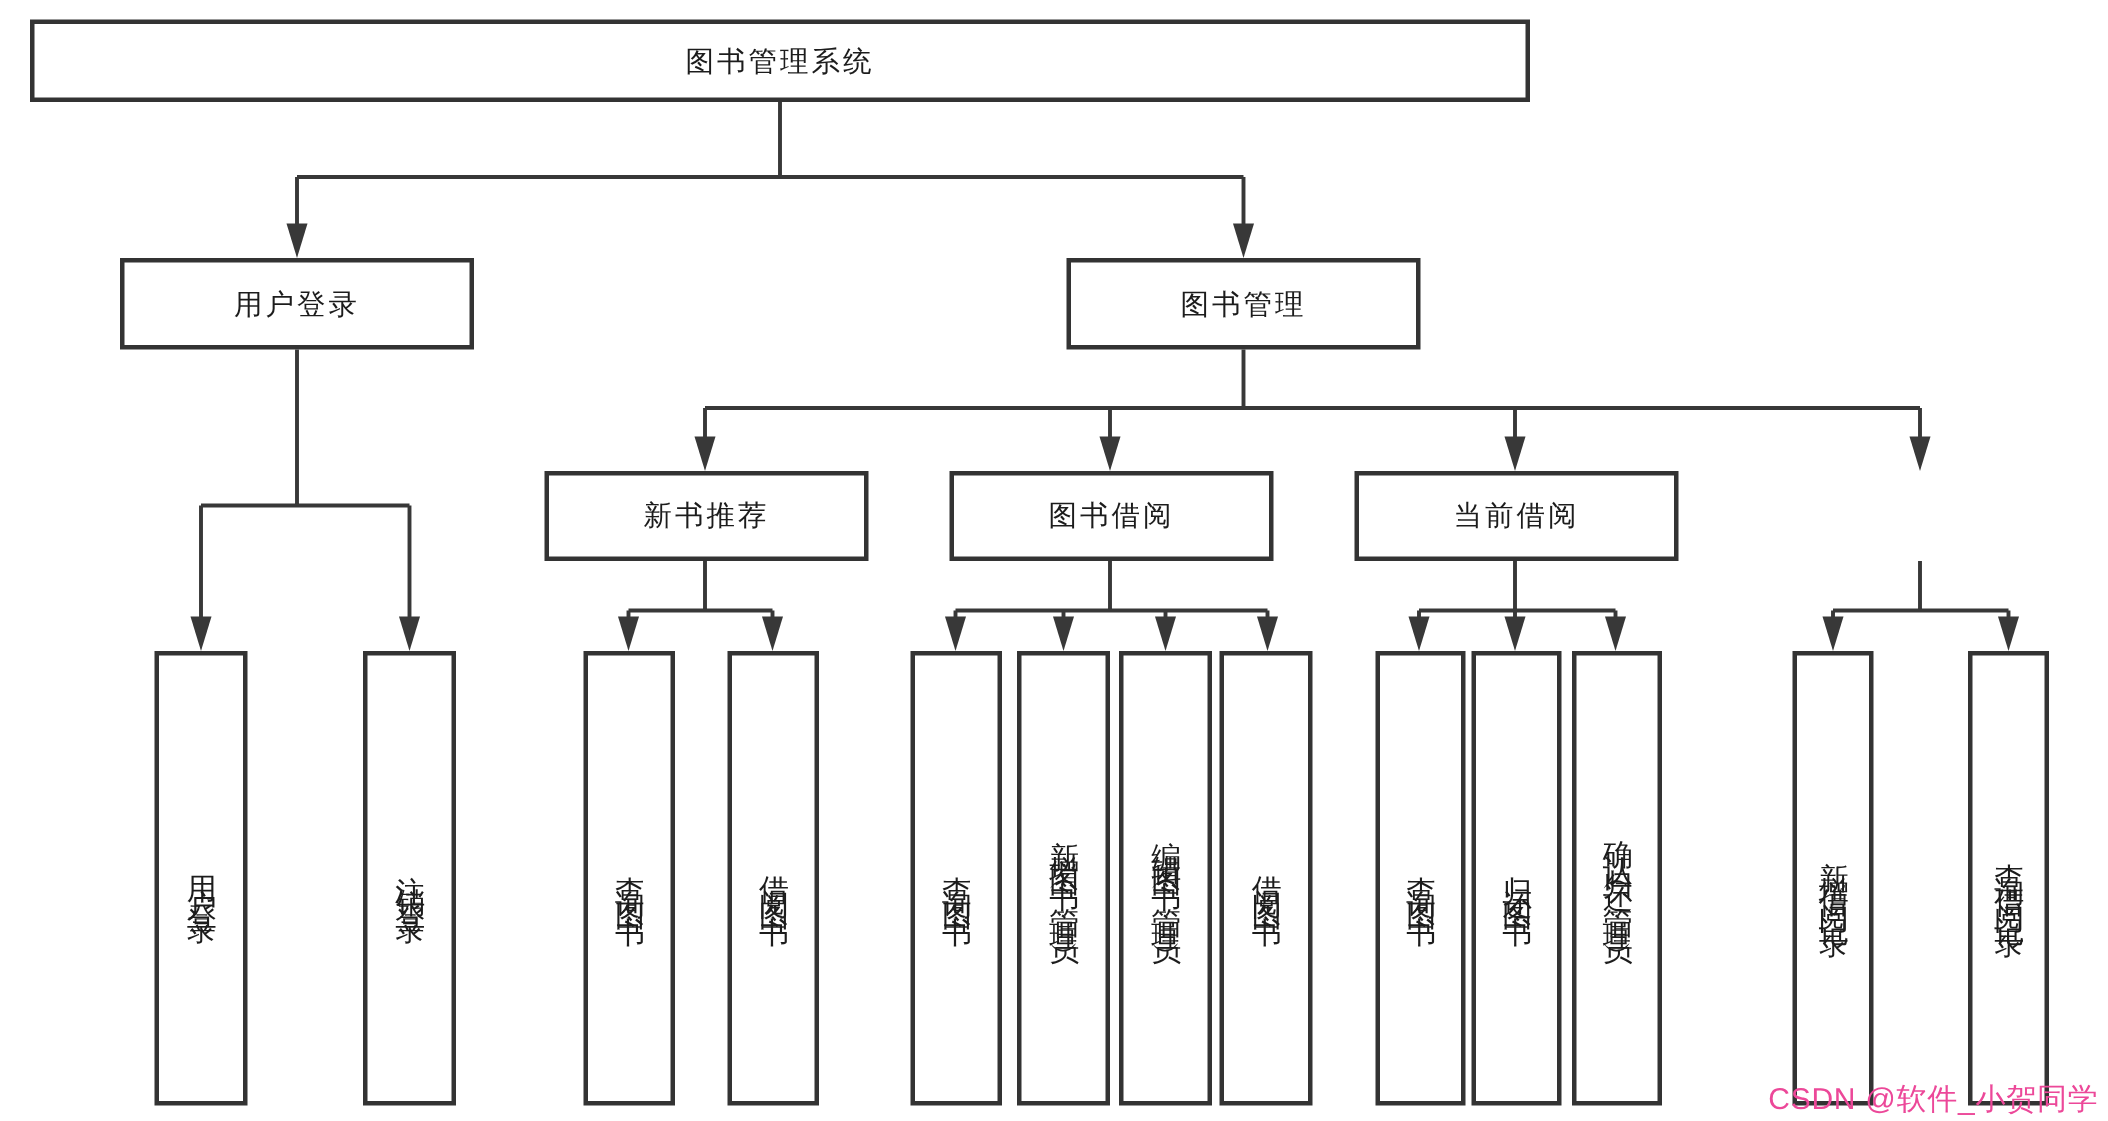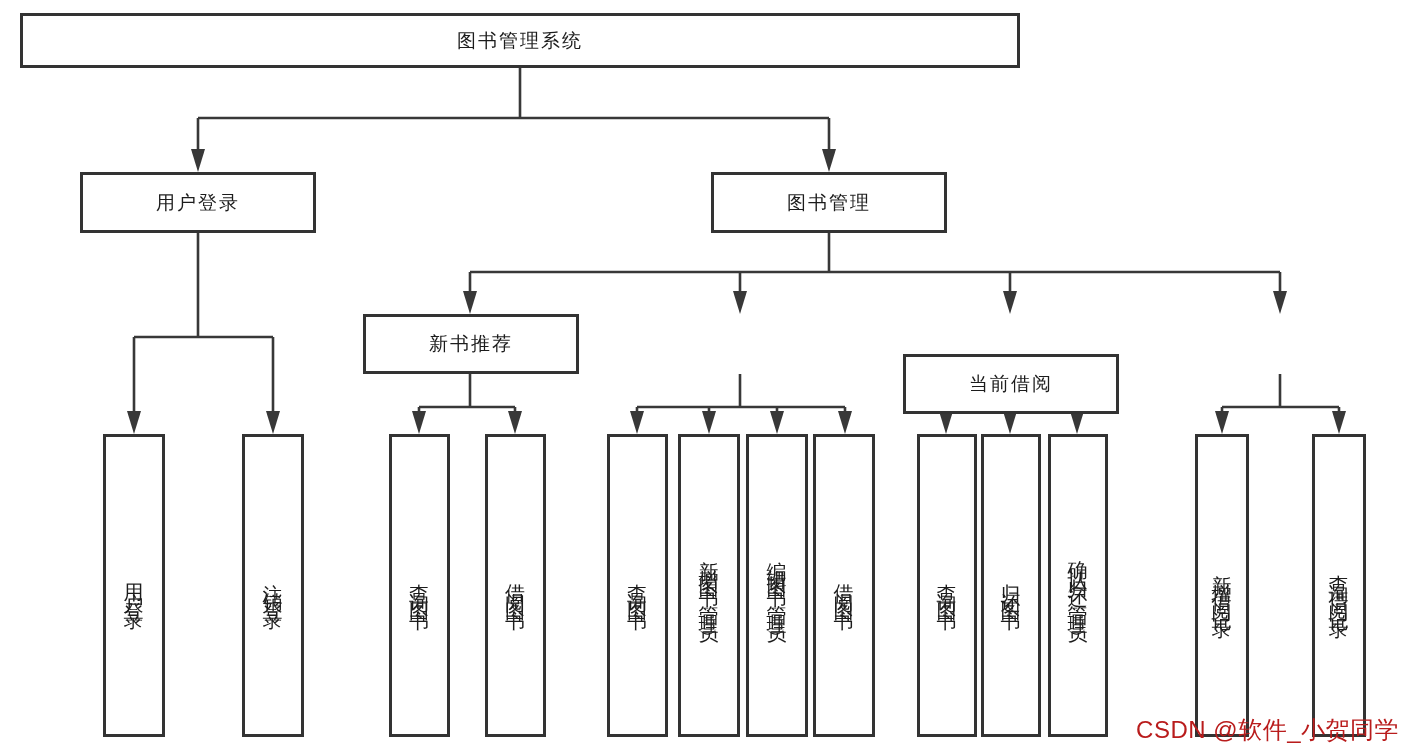--- a/index.html
+++ b/index.html
@@ -48,22 +48,22 @@
     text-orientation: mixed;
     font-size: 20px;
     letter-spacing: 9px;
     line-height: 1;
     color: #1c1c1c;
   }
   #watermark {
     position: absolute;
     right: 6px;
     bottom: 1px;
-    font-size: 24px;
-    color: #b91c1c;
+    font-size: 20px;
+    color: #ec4899;
     letter-spacing: 0.5px;
     z-index: 10;
     white-space: nowrap;
   }
 </style>
 </head>
 <body>
 
 <div id="stage">
 
@@ -132,21 +132,24 @@
   <div class="node h-node" style="left:80px; top:172px; width:236px; height:61px;">
     <span>用户登录</span>
   </div>
   <div class="node h-node" style="left:711px; top:172px; width:236px; height:61px;text-align:center;">
     <span>图书管理</span>
   </div>
 
   <div class="node h-node" style="left:363px; top:314px; width:216px; height:60px;text-align:right;">
     <span>新书推荐</span>
   </div>
-  <div class="node h-node" style="left:903px; top:314px; width:216px; height:60px;margin-top:40px;">
+  <div class="node h-node" style="left:633px; top:314px; width:216px; height:60px;">
+    <span>图书借阅</span>
+  </div>
+  <div class="node h-node" style="left:903px; top:314px; width:216px; height:60px;">
     <span>当前借阅</span>
   </div>
 
   <div class="node leaf" style="left:103px; width:62px;">
     <span class="vtext">用户登录</span>
   </div>
   <div class="node leaf" style="left:242px; width:62px;">
     <span class="vtext">注销登录</span>
   </div>
 

